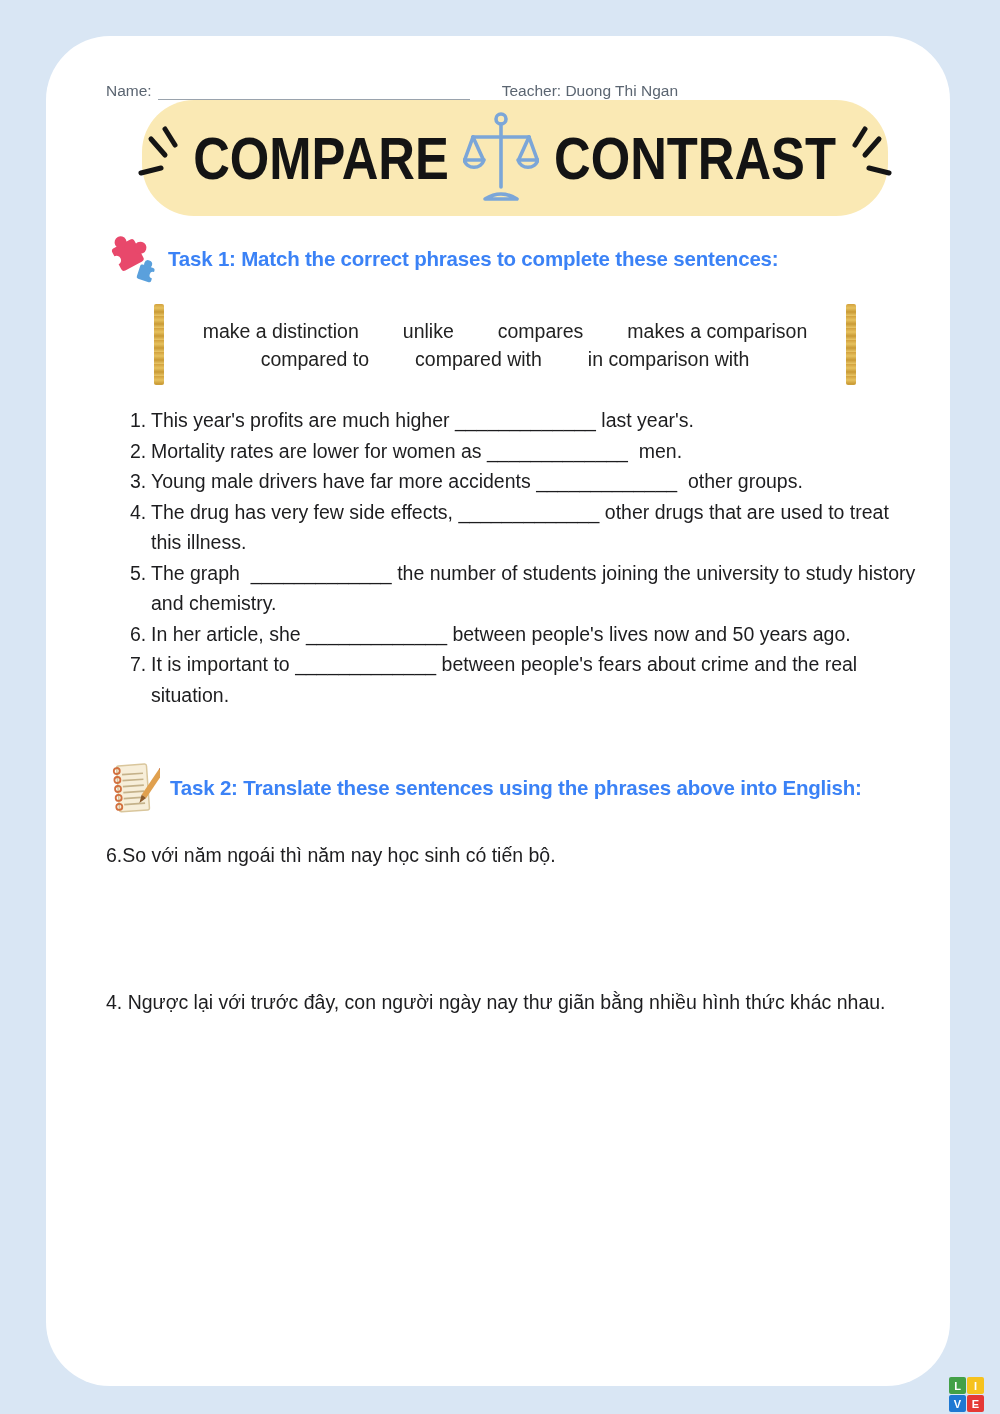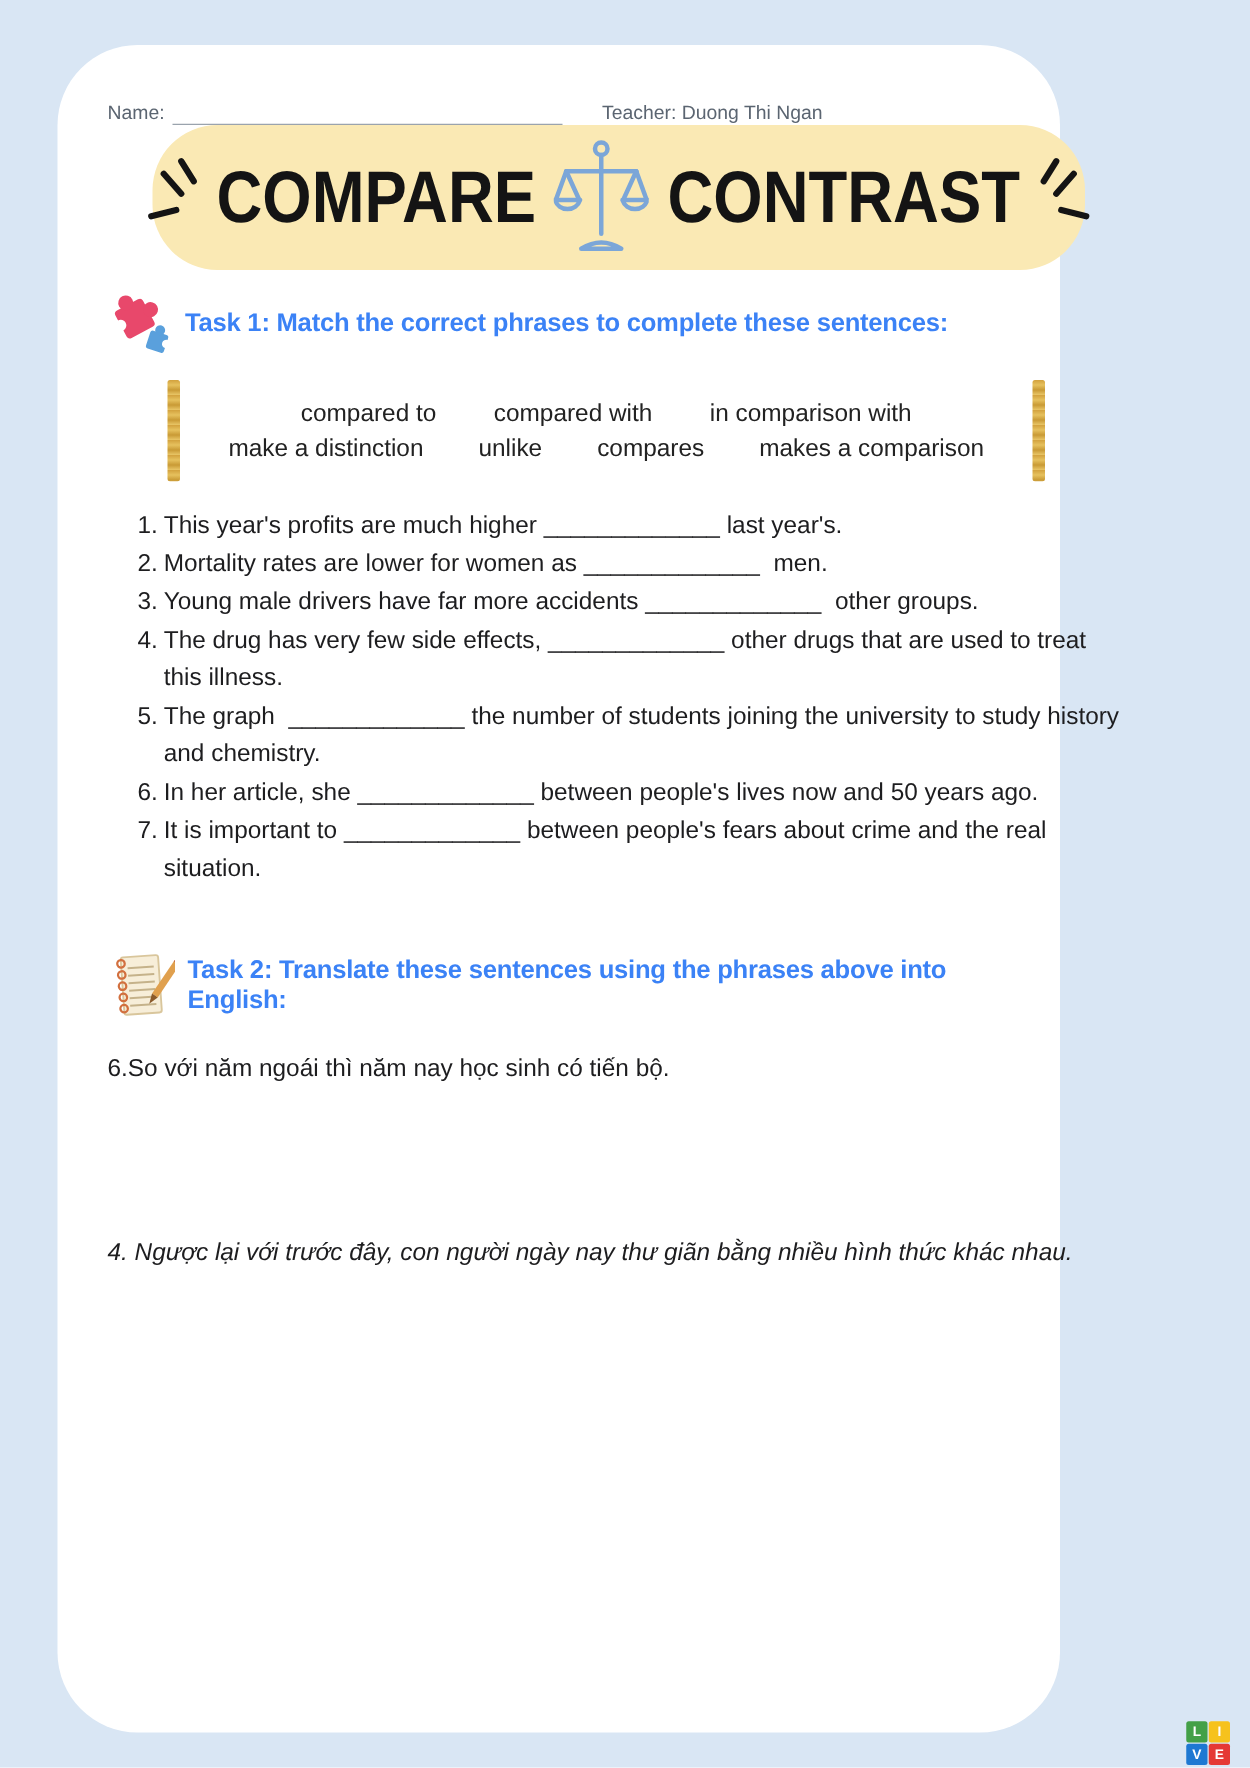--- a/index.html
+++ b/index.html
@@ -5,23 +5,23 @@
   * { margin:0; padding:0; box-sizing:border-box; }
   html,body { width:1000px; height:1414px; }
   body {
     background:#d9e6f4;
     font-family:"Liberation Sans","DejaVu Sans",sans-serif;
     color:#1d1d1f;
     position:relative;
     overflow:hidden;
   }
   .card {
-    position:absolute; left:46px; top:36px; width:802px; height:1350px;
+    position:absolute; left:46px; top:36px; width:904px; height:1350px;
     background:#ffffff; border-radius:64px;
-    padding:44px 52px 0 40px;
+    padding:44px 52px 0 60px;
   }
   
   .hdr { display:flex; align-items:flex-end; font-size:15.5px; color:#5b6571; margin-top:2px; }
   .name-wrap { display:flex; align-items:flex-end; }
   .name-line { width:312px; border-bottom:1.5px solid #9aa3ad; height:16px; margin-left:6px; }
   .teacher { margin-left:32px; }
   
   .banner {
     margin-left:36px; width:746px; height:116px;
     background:#fae9b4; border-radius:52px;
@@ -57,21 +57,21 @@
   
   .slist { margin-top:18px; margin-left:24px; width:786px; list-style:none; }
   .s-item { display:grid; grid-template-columns:21px 1fr; font-size:19.5px; line-height:30.5px; }
   .s-text { white-space:pre-wrap; }
   
   .task2-head { margin-top:50px; }
   .vn { font-size:19.5px; line-height:30.5px; width:804px; white-space:pre-wrap; }
   .vn1 { margin-top:24px; }
   .vn2 { margin-top:62px; }
   .vn3 { margin-top:62px; }
-  .vn4 { margin-top:116px;font-style:italic; }
+  .vn4 { margin-top:116px; }
   
   .logo {
     position:absolute; right:14px; bottom:2px;
     display:flex; align-items:center; cursor:pointer;
   }
   .logo-grid {
     display:grid; grid-template-columns:17px 17px; grid-template-rows:17px 17px;
     gap:1px; margin-right:2px;
   }
   .logo-sq {
@@ -141,30 +141,30 @@
         <circle cx="39" cy="32" r="4" fill="#5aa0dc"></circle>
         <circle cx="47" cy="41" r="3.4" fill="#ffffff"></circle>
       </g>
     </svg>
     <span class="task-title">Task 1: Match the correct phrases to complete these sentences:</span>
   </div>
 
   <div class="bank">
     <span class="gold-bar gold-left"></span>
     <span class="gold-bar gold-right"></span>
-    <div class="bank-row bank-row1">
-      <span>compared to</span>
-      <span>compared with</span>
-      <span>in comparison with</span>
-    </div>
     <div class="bank-row bank-row2">
       <span>make a distinction</span>
       <span>unlike</span>
       <span>compares</span>
       <span>makes a comparison</span>
+    </div>
+    <div class="bank-row bank-row1">
+      <span>compared to</span>
+      <span>compared with</span>
+      <span>in comparison with</span>
     </div>
   </div>
 
   <ul class="slist">
     <li class="s-item">
       <span class="s-num">1.</span>
       <span class="s-text">This year's profits are much higher _____________ last year's.</span>
     </li>
     <li class="s-item">
       <span class="s-num">2.</span>

